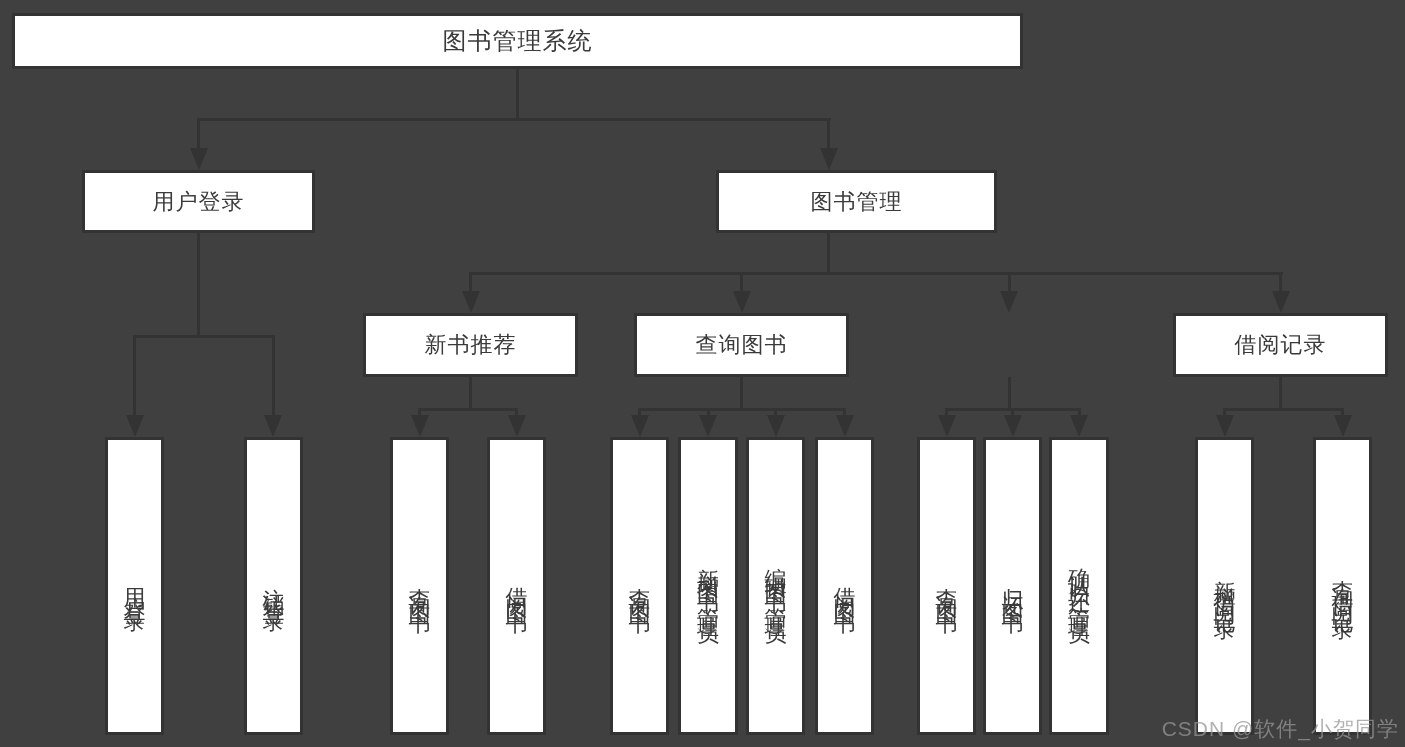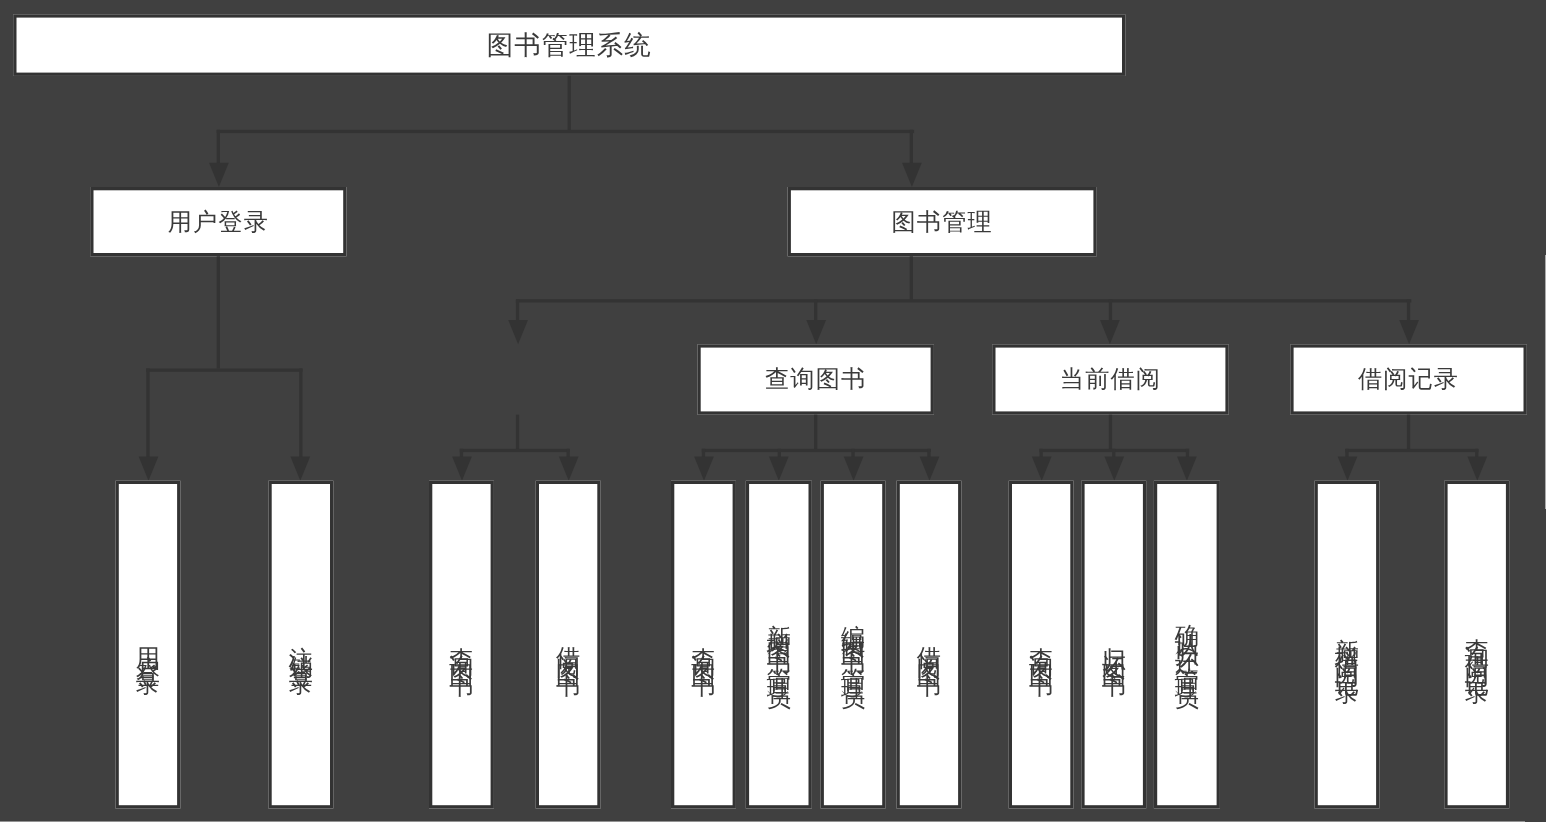--- a/index.html
+++ b/index.html
@@ -60,25 +60,25 @@
   <div class="hl" style="left:469px;top:272px;width:814px;height:3px;"></div>
   <div class="vl" style="left:469px;top:272px;width:3px;height:21px;"></div>
   <div class="vl" style="left:740px;top:272px;width:3px;height:21px;"></div>
   <div class="vl" style="left:1008px;top:272px;width:3px;height:21px;"></div>
   <div class="vl" style="left:1279px;top:272px;width:3px;height:21px;"></div>
   <div class="ar" style="left:462px;top:291px;"></div>
   <div class="ar" style="left:733px;top:291px;"></div>
   <div class="ar" style="left:1000px;top:291px;"></div>
   <div class="ar" style="left:1272px;top:291px;"></div>
 
+  <div class="box" style="left:363px;top:313px;width:215px;height:64px;">
+    <span class="hlabel">新书推荐</span>
+  </div>
   <div class="box" style="left:634px;top:313px;width:215px;height:64px;">
     <span class="hlabel">查询图书</span>
-  </div>
-  <div class="box" style="left:902px;top:313px;width:215px;height:64px;">
-    <span class="hlabel">当前借阅</span>
   </div>
   <div class="box" style="left:1173px;top:313px;width:215px;height:64px;">
     <span class="hlabel">借阅记录</span>
   </div>
 
   <div class="vl" style="left:469px;top:377px;width:3px;height:33px;"></div>
   <div class="hl" style="left:418px;top:408px;width:100px;height:3px;"></div>
   <div class="vl" style="left:418px;top:408px;width:3px;height:9px;"></div>
   <div class="vl" style="left:515px;top:408px;width:3px;height:9px;"></div>
   <div class="ar" style="left:411px;top:415px;"></div>
@@ -148,14 +148,15 @@
     <span class="vtext">确认归还（管理员）</span>
   </div>
 
   <div class="box leaf" style="left:1195px;top:437px;width:59px;height:298px;">
     <span class="vtext">新增借阅记录</span>
   </div>
   <div class="box leaf" style="left:1313px;top:437px;width:59px;height:298px;">
     <span class="vtext">查询借阅记录</span>
   </div>
 
+  <div class="watermark">CSDN @软件_小贺同学</div>
 
 </div>
 
 </body></html>

